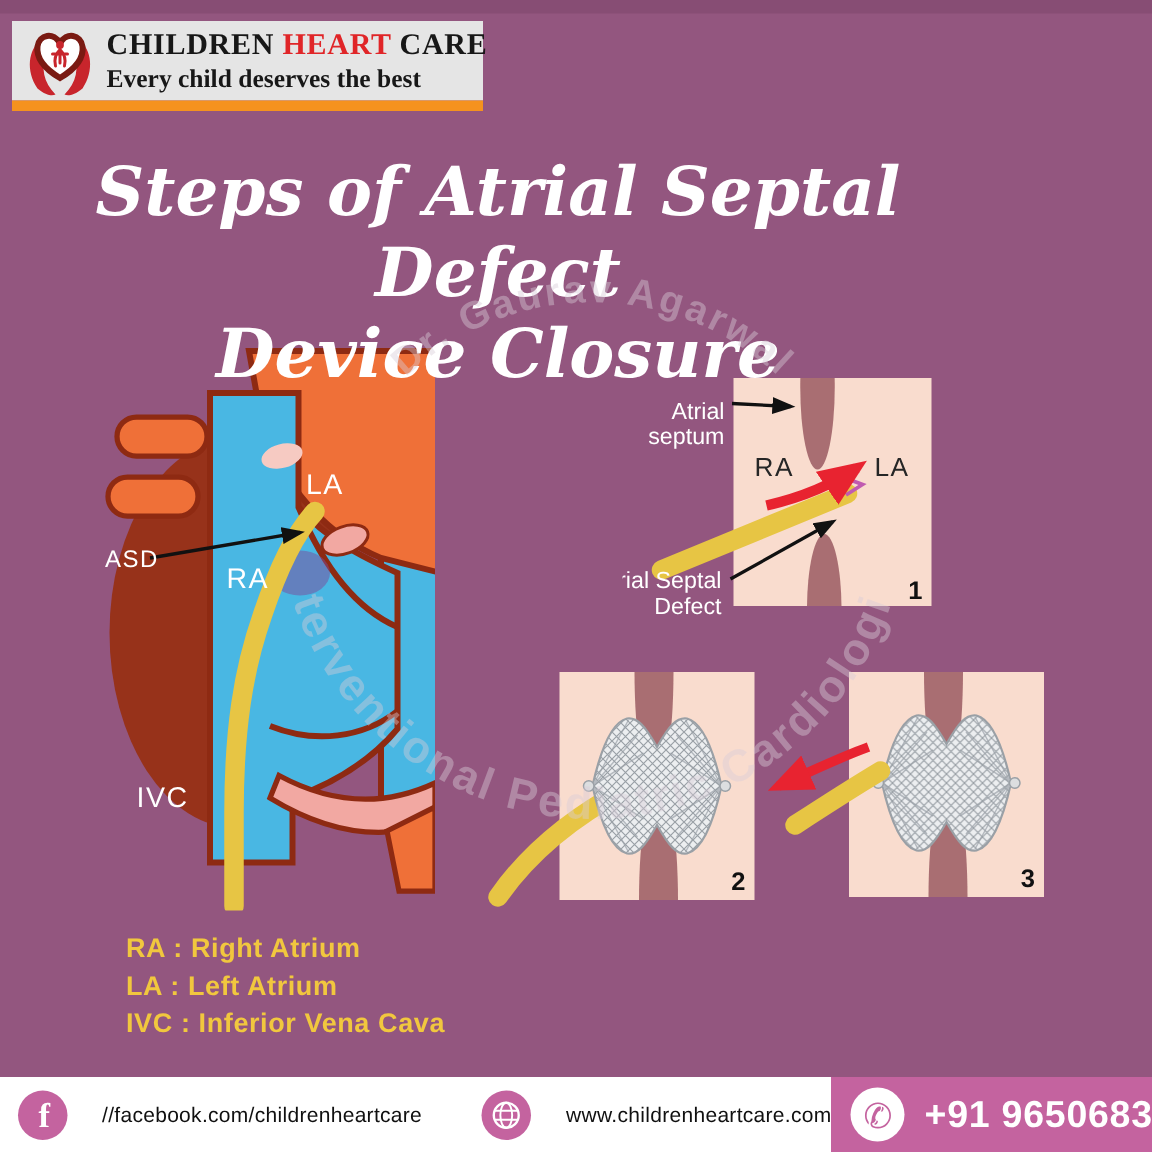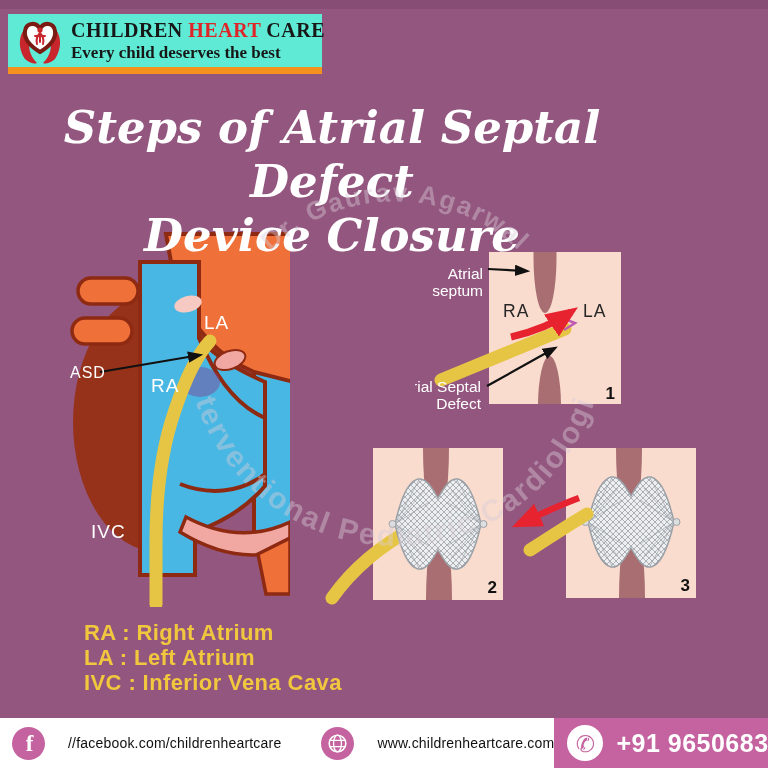--- a/index.html
+++ b/index.html
@@ -5,41 +5,41 @@
   html,body{margin:0;padding:0;}
   body{
     width:768px;height:768px;position:relative;overflow:hidden;
     background:#93567f;
     font-family:"Liberation Sans",sans-serif;
   }
   .top-strip{position:absolute;left:0;top:0;width:768px;height:9px;background:#874d74;}
 
   
   .header-box{position:absolute;left:8px;top:14px;width:314px;z-index:10;}
-  .header-white{background:#5eead4;height:53px;display:flex;align-items:center;padding:2px 8px 2px 9px;box-sizing:border-box;}
+  .header-white{background:#e5e5e5;height:53px;display:flex;align-items:center;padding:2px 8px 2px 9px;box-sizing:border-box;}
   .header-orange{height:7px;background:#f5921e;}
   .logo{flex:0 0 auto;margin-right:8px;}
   .brand-line{font-family:"Liberation Serif",serif;font-weight:bold;font-size:20px;color:#171717;letter-spacing:.5px;white-space:nowrap;}
   .brand-line .red{color:#e02528;}
   .tagline{font-family:"Liberation Serif",serif;font-weight:bold;font-size:17px;color:#171717;margin-top:1px;}
 
   
   .title{position:absolute;top:101px;left:0;width:664px;text-align:center;z-index:4;
     font-family:"DejaVu Serif","Liberation Serif",serif;font-style:italic;font-weight:bold;
     font-size:45px;line-height:1.2;color:#ffffff;}
 
   
   .heart-svg{position:absolute;left:58px;top:232px;z-index:2;}
   .step1-svg{position:absolute;left:415px;top:238px;z-index:2;}
   .steps23-svg{position:absolute;left:305px;top:440px;z-index:2;}
   .watermark-svg{position:absolute;left:0;top:0;z-index:5;pointer-events:none;}
 
   
   .legend{position:absolute;left:84px;top:620px;z-index:4;color:#f1c73e;
-    font-weight:bold;font-size:22px;line-height:25px;letter-spacing:.4px;}
+    font-weight:bold;font-size:18px;line-height:25px;letter-spacing:.4px;}
 
   
   .footer{position:absolute;left:0;bottom:0;width:768px;height:50px;display:flex;z-index:10;}
   .footer-white{flex:0 0 530px;background:#ffffff;display:flex;align-items:center;box-sizing:border-box;padding-left:12px;}
   .footer-pink{flex:1;background:#c4639f;display:flex;align-items:center;box-sizing:border-box;padding-left:13px;}
   .f-group{display:flex;align-items:center;}
   .f-group.web{margin-left:40px;}
   .icon-circle{width:33px;height:33px;border-radius:50%;background:#c4639f;display:flex;align-items:center;justify-content:center;flex:0 0 auto;}
   .fb-glyph{color:#fff;font-weight:bold;font-size:23px;font-family:"Liberation Serif",serif;transform:translate(1px,1px);}
   .footer-text{margin-left:23px;color:#101010;font-size:14px;font-weight:400;letter-spacing:.2px;white-space:nowrap;}

